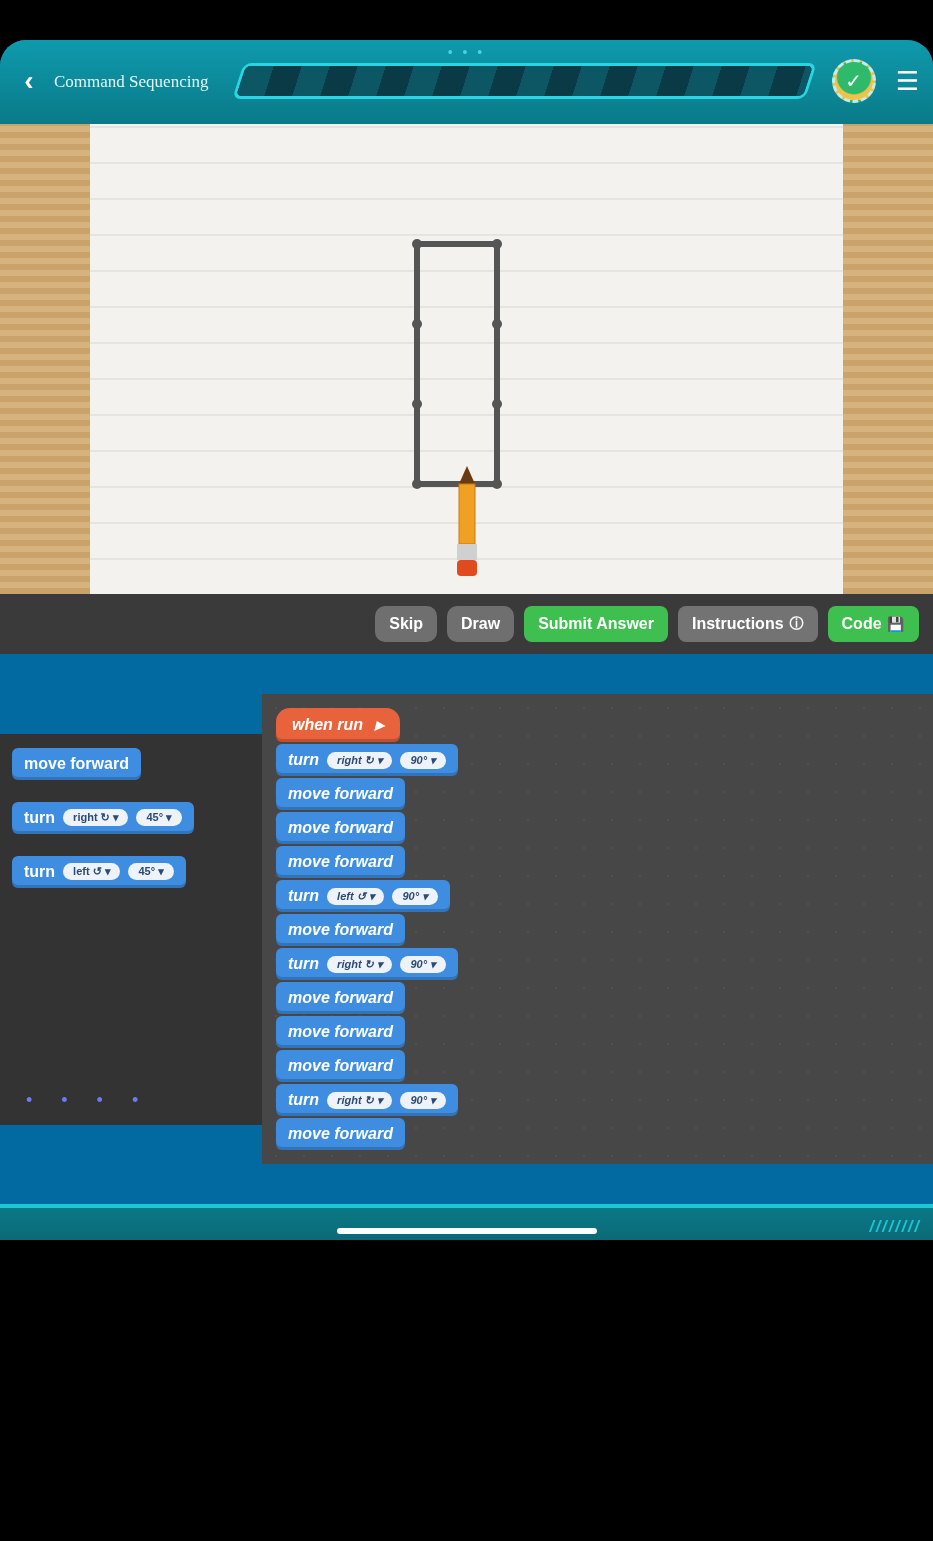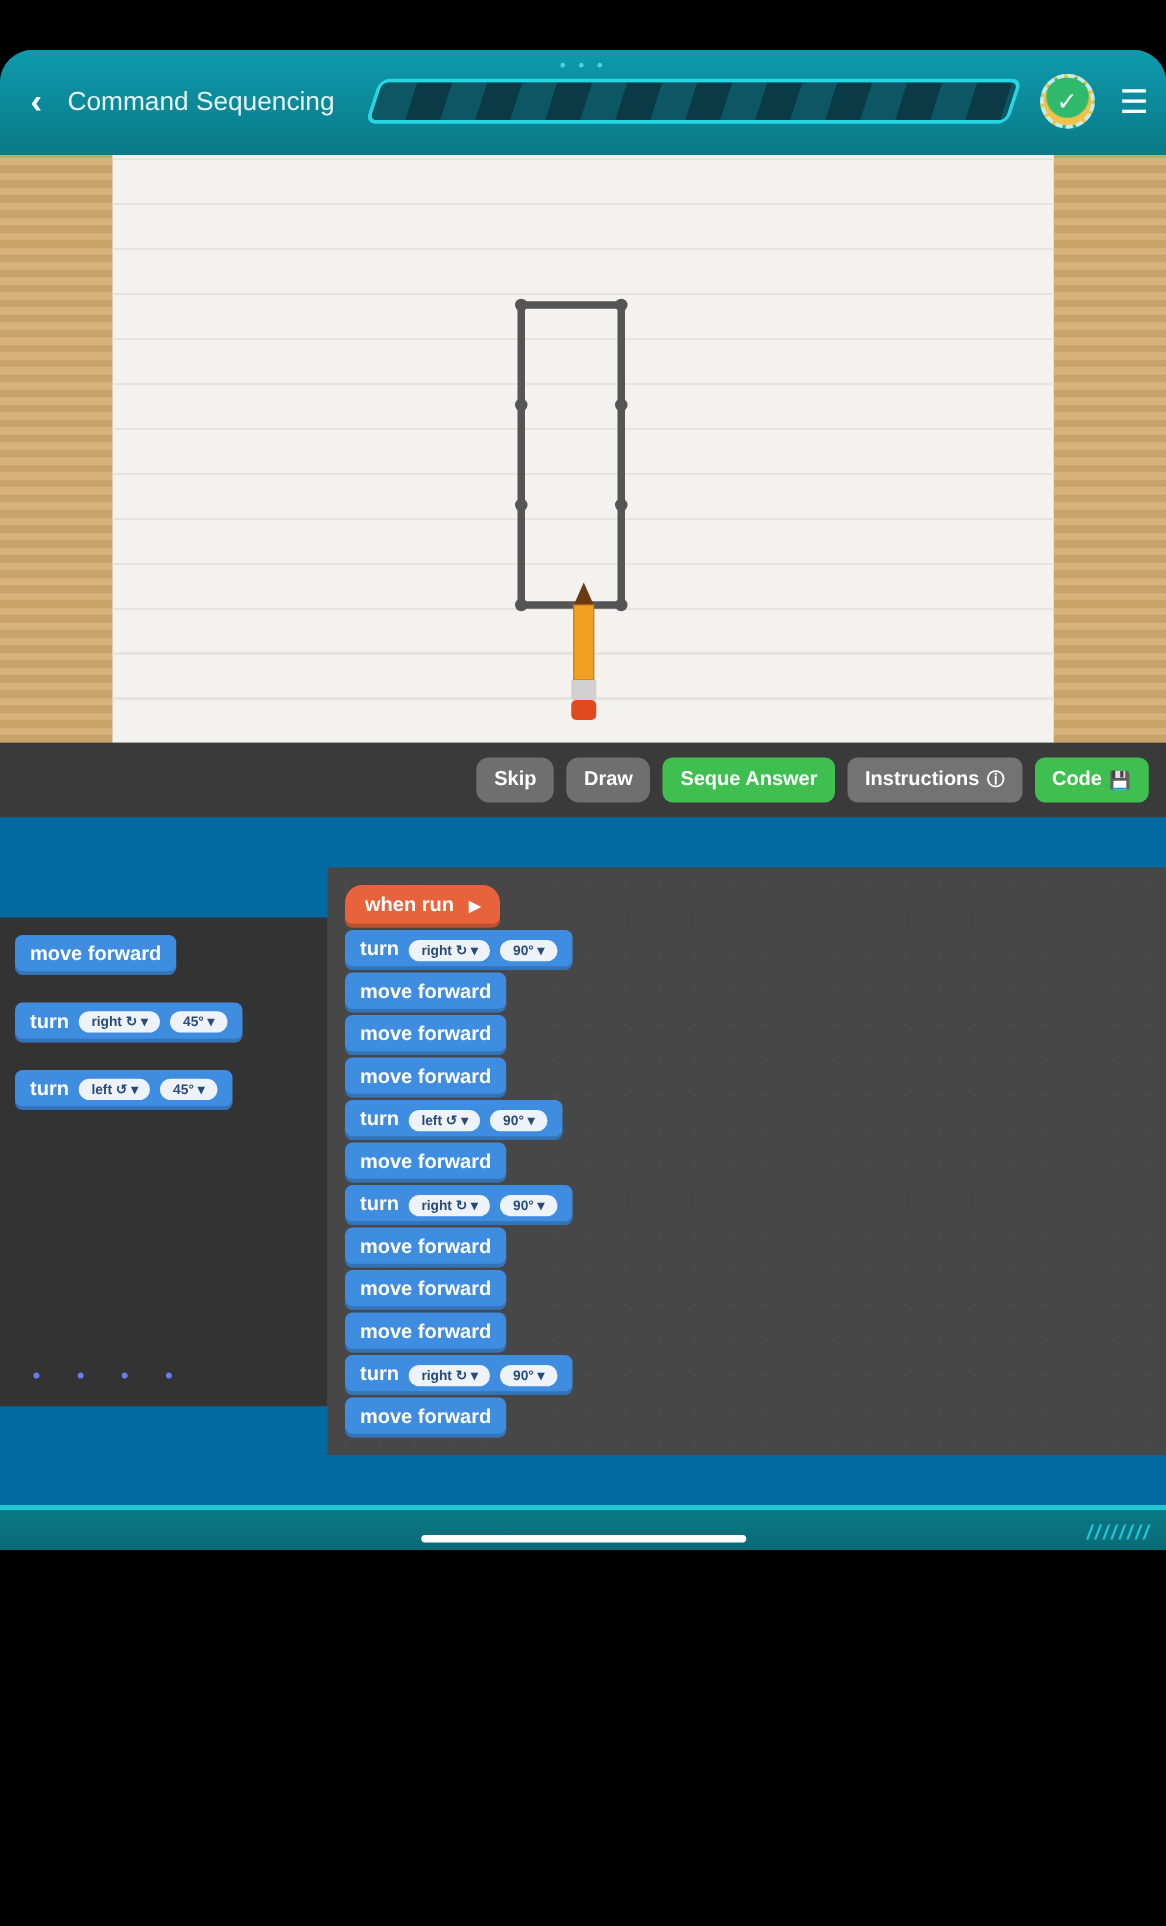--- a/index.html
+++ b/index.html
@@ -47,23 +47,24 @@
   .title-wrap { flex: 0 0 auto; }
   .title {
     color: #fff;
     font-size: 28px;
     font-weight: 800;
     line-height: 1.05;
     white-space: nowrap;
   }
   .subtitle {
     color: #e4f6f8;
-    font-size: 21px;
+    font-size: 17px;
     font-weight: 500;
     margin-top: 2px;
+    font-family: Liberation Serif, serif;
   }
   .dots-top {
     position: absolute;
     top: 4px;
     left: 50%;
     transform: translateX(-50%);
     color: #45d3de;
     font-size: 14px;
     letter-spacing: 3px;
   }
@@ -219,20 +220,21 @@
     background: #e8623b;
     border-radius: 14px 14px 6px 6px;
     padding: 8px 16px;
   }
   .block-start .tri { font-size: 12px; margin-left: 4px; }
   .stack {
     display: inline-flex;
     flex-direction: column;
     align-items: flex-start;
     gap: 2px;
+    font-style: italic;
   }
   .pill {
     background: #eef3f9;
     color: #2a4a78;
     border-radius: 999px;
     padding: 2px 10px;
     font-size: 11px;
     font-weight: 700;
     display: inline-flex;
     align-items: center;
@@ -324,21 +326,21 @@
         <rect x="12" y="18" width="16" height="60" fill="#f0a022" stroke="#c97a10" stroke-width="1"></rect>
         <rect x="10" y="78" width="20" height="16" fill="#d0d0d0"></rect>
         <rect x="10" y="94" width="20" height="16" rx="4" fill="#e04a1e"></rect>
       </svg>
     </div>
   </div>
 
   <div class="actionbar">
     <button class="btn btn-grey">Skip</button>
     <button class="btn btn-grey">Draw</button>
-    <button class="btn btn-green">Seque Answer</button>
+    <button class="btn btn-green">Submit Answer</button>
     <button class="btn btn-blue">
       <span>Instructions</span>
       <span class="icn">ⓘ</span>
     </button>
     <button class="btn btn-green">
       <span>Code</span>
       <span class="icn">💾</span>
     </button>
   </div>
 

